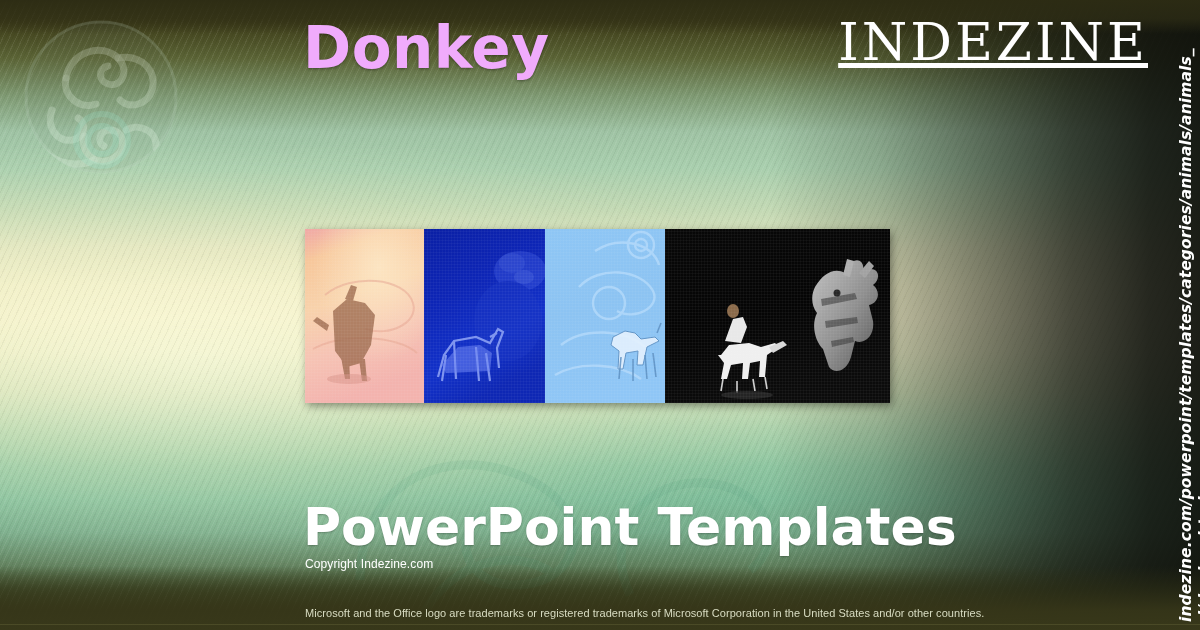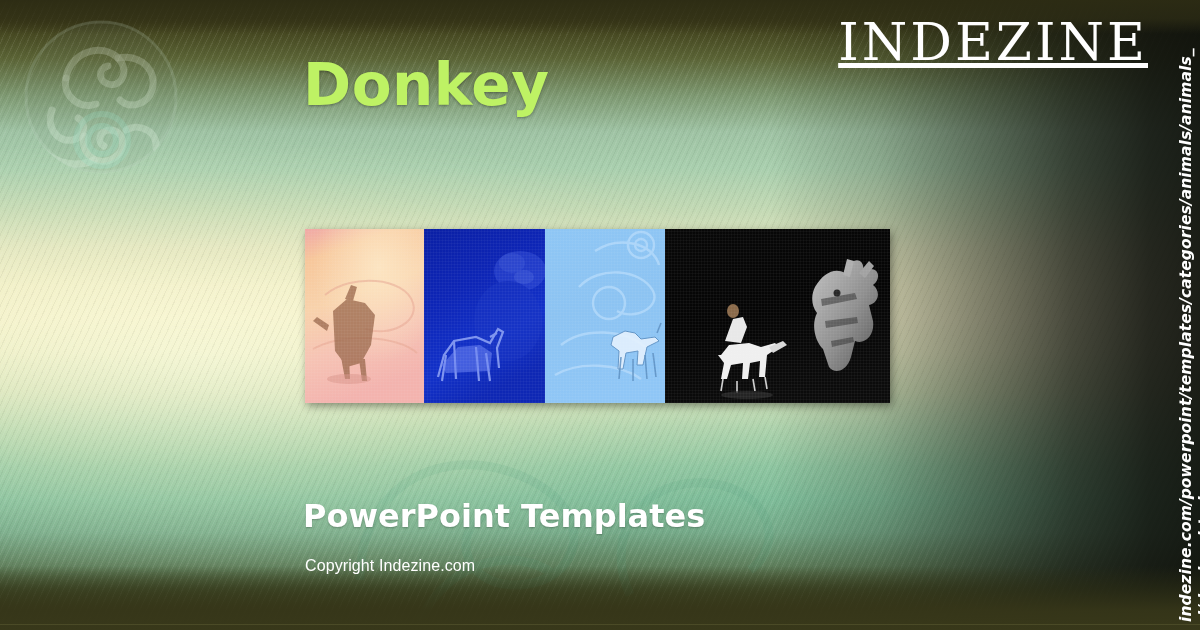--- a/index.html
+++ b/index.html
@@ -141,24 +141,23 @@
   }
 
   
   .title {
     position: absolute;
     left: 303px;
     top: 14px;
     font-size: 58px;
     font-weight: bold;
     letter-spacing: 0.5px;
-    color: #bef264;
+    color: #f0abfc;
     text-shadow: 0 1px 3px rgba(0,0,0,0.35);
     font-family: "DejaVu Sans", sans-serif;
-    margin-top: 37px;
   }
 
   .logo-indezine {
     position: absolute;
     right: 52px;
     top: 12px;
     font-family: "DejaVu Serif", serif;
     font-size: 52px;
     letter-spacing: 3px;
     color: #ffffff;
@@ -184,33 +183,33 @@
   }
   .url-line2 {
     left: 1196px;
     top: 622px;
   }
 
   .subtitle {
     position: absolute;
     left: 303px;
     top: 497px;
-    font-size: 32px;
+    font-size: 52px;
     font-weight: bold;
     color: #ffffff;
     letter-spacing: 0px;
     font-family: "DejaVu Sans", sans-serif;
     text-shadow: 0 1px 2px rgba(0,0,0,0.25);
   }
 
   .copyright {
     position: absolute;
     left: 305px;
     top: 557px;
-    font-size: 16px;
+    font-size: 12px;
     color: #ffffff;
     font-family: "Liberation Sans", sans-serif;
     letter-spacing: 0.1px;
   }
 
   .disclaimer {
     position: absolute;
     left: 305px;
     top: 607px;
     font-size: 11px;
@@ -460,14 +459,15 @@
           <rect x="0" y="0" width="225" height="174" fill="none"></rect>
         </g>
       </svg>
       <div class="tick-texture"></div>
     </div>
 
   </div>
 
   <div class="subtitle">PowerPoint Templates</div>
   <div class="copyright">Copyright Indezine.com</div>
+  <div class="disclaimer">Microsoft and the Office logo are trademarks or registered trademarks of Microsoft Corporation in the United States and/or other countries.</div>
 
 </div>
 
 </body></html>

